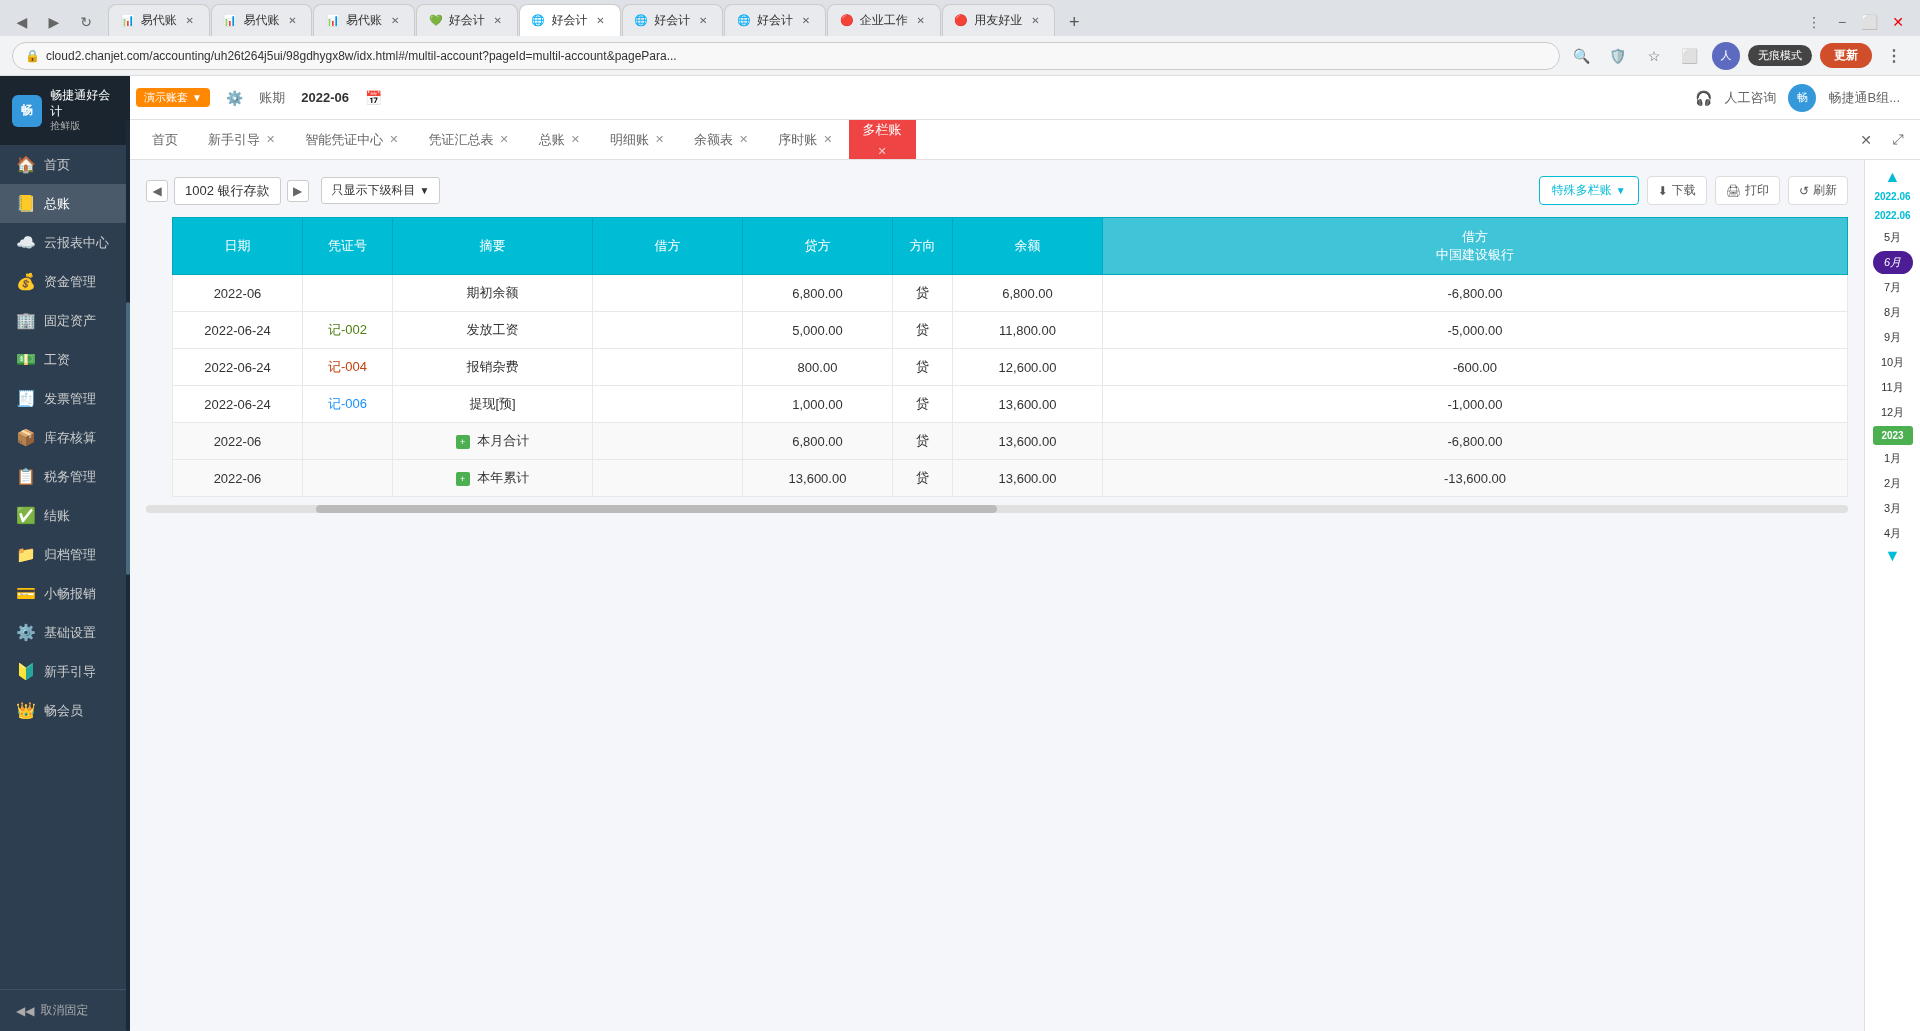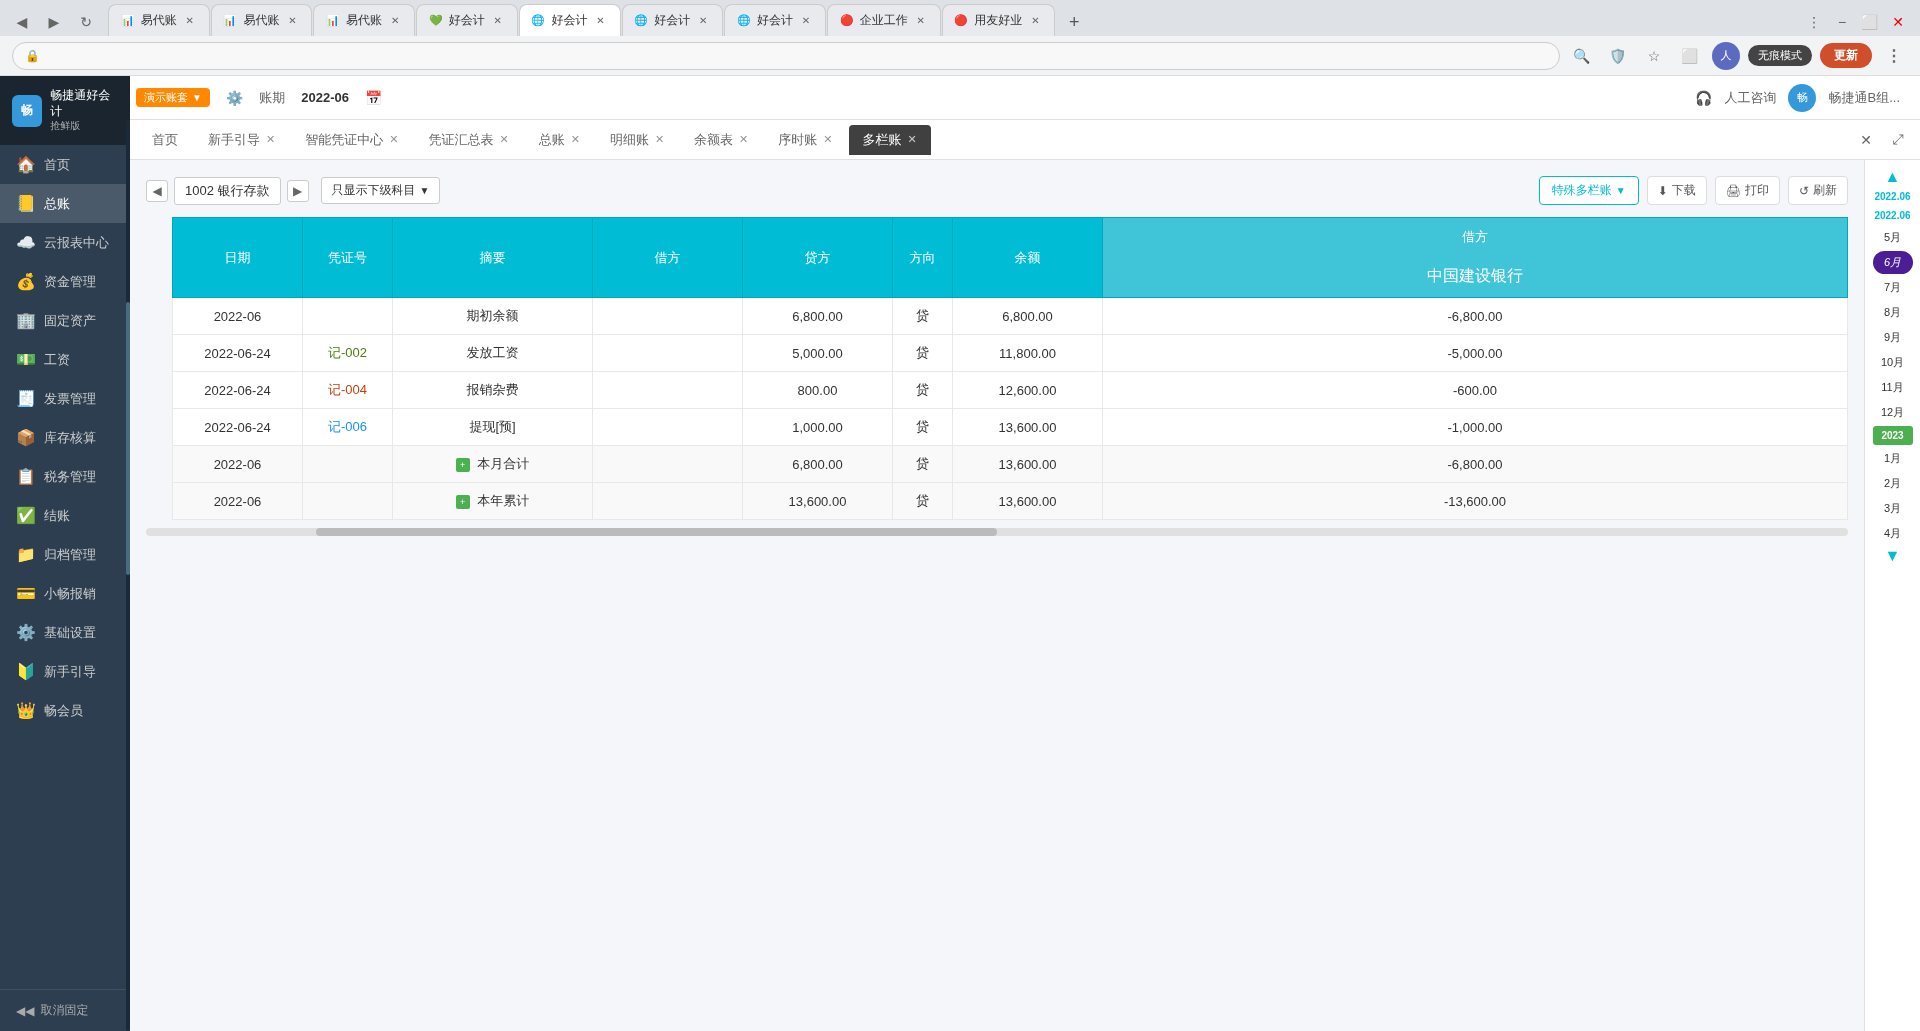--- a/index.html
+++ b/index.html
@@ -41,21 +41,21 @@
     .app-header { background: #fff; border-bottom: 1px solid #e0e0e0; padding: 0 20px; height: 44px; display: flex; align-items: center; gap: 16px; }
     .demo-badge { background: #ff8800; color: #fff; padding: 2px 8px; border-radius: 4px; font-size: 11px; cursor: pointer; display: flex; align-items: center; gap: 4px; }
     .period-label { color: #666; font-size: 13px; }
     .period-value { color: #333; font-weight: bold; font-size: 13px; }
     .header-right { margin-left: auto; display: flex; align-items: center; gap: 12px; color: #666; font-size: 13px; }
     .user-avatar { width: 28px; height: 28px; border-radius: 50%; background: #3498db; display: flex; align-items: center; justify-content: center; color: #fff; font-size: 11px; }
 
     
     .page-tabs { background: #fff; border-bottom: 1px solid #e0e0e0; display: flex; align-items: center; padding: 0 8px; height: 40px; gap: 2px; }
     .page-tab { padding: 6px 14px; border-radius: 4px 4px 0 0; font-size: 13px; color: #666; cursor: pointer; display: flex; align-items: center; gap: 6px; white-space: nowrap; }
-    .page-tab.active { background: #404040; color: #fff; }
+    .page-tab.active { background: #ef4444; color: #fff; flex-direction: column; }
     .page-tab-close { font-size: 11px; color: inherit; opacity: 0.7; }
     .tab-actions { margin-left: auto; display: flex; align-items: center; gap: 4px; }
     .tab-action-btn { width: 28px; height: 28px; display: flex; align-items: center; justify-content: center; cursor: pointer; color: #666; font-size: 14px; }
 
     
     .content-area { flex: 1; display: flex; overflow: hidden; }
     .ledger-content { flex: 1; padding: 16px; overflow: auto; }
 
     
     .ledger-toolbar { display: flex; align-items: center; gap: 12px; margin-bottom: 12px; }
@@ -151,20 +151,21 @@
     <div style="flex:1;"></div>
     <div class="nav-btn">⋮</div>
     <div class="nav-btn">−</div>
     <div class="nav-btn">⬜</div>
     <div class="nav-btn" style="color:#e00;">✕</div>
   </div>
 
   <div class="address-bar-row" style="background:#f1f3f4;">
     <div class="address-bar">
       <span style="margin-right:6px; color:#555;">🔒</span>
+      <span>cloud2.chanjet.com/accounting/uh26t264j5ui/98gdhygx8w/idx.html#/multil-account?pageId=multil-account&amp;pagePara...</span>
     </div>
     <div class="nav-btn" style="font-size:14px;">🔍</div>
     <div class="nav-btn">🛡️</div>
     <div class="nav-btn">☆</div>
     <div class="nav-btn">⬜</div>
     <div style="background:#5c6bc0; color:#fff; border-radius:50%; width:28px; height:28px; display:flex; align-items:center; justify-content:center; font-size:11px; cursor:pointer;">人</div>
     <div class="incognito-btn">无痕模式</div>
     <div class="update-btn">更新</div>
     <div class="nav-btn" style="font-size:16px; font-weight:bold;">⋮</div>
   </div>
@@ -358,21 +359,21 @@
                 <tr>
                   <th style="width:130px;">日期</th>
                   <th style="width:90px;">凭证号</th>
                   <th style="width:200px;">摘要</th>
                   <th style="width:150px;">借方</th>
                   <th style="width:150px;">贷方</th>
                   <th style="width:60px;">方向</th>
                   <th style="width:150px;">余额</th>
                   <th colspan="2" style="background:#40c4d8; min-width:200px;">
                     <div>借方</div>
-                    <div style="font-size:16px;margin-top:20px;">中国建设银行</div>
+                    <div style="font-size:13px;">中国建设银行</div>
                   </th>
                 </tr>
               </thead>
               <tbody>
 
                 <tr>
                   <td>2022-06</td>
                   <td></td>
                   <td class="td-left">期初余额</td>
                   <td class="amount-cell"></td>

